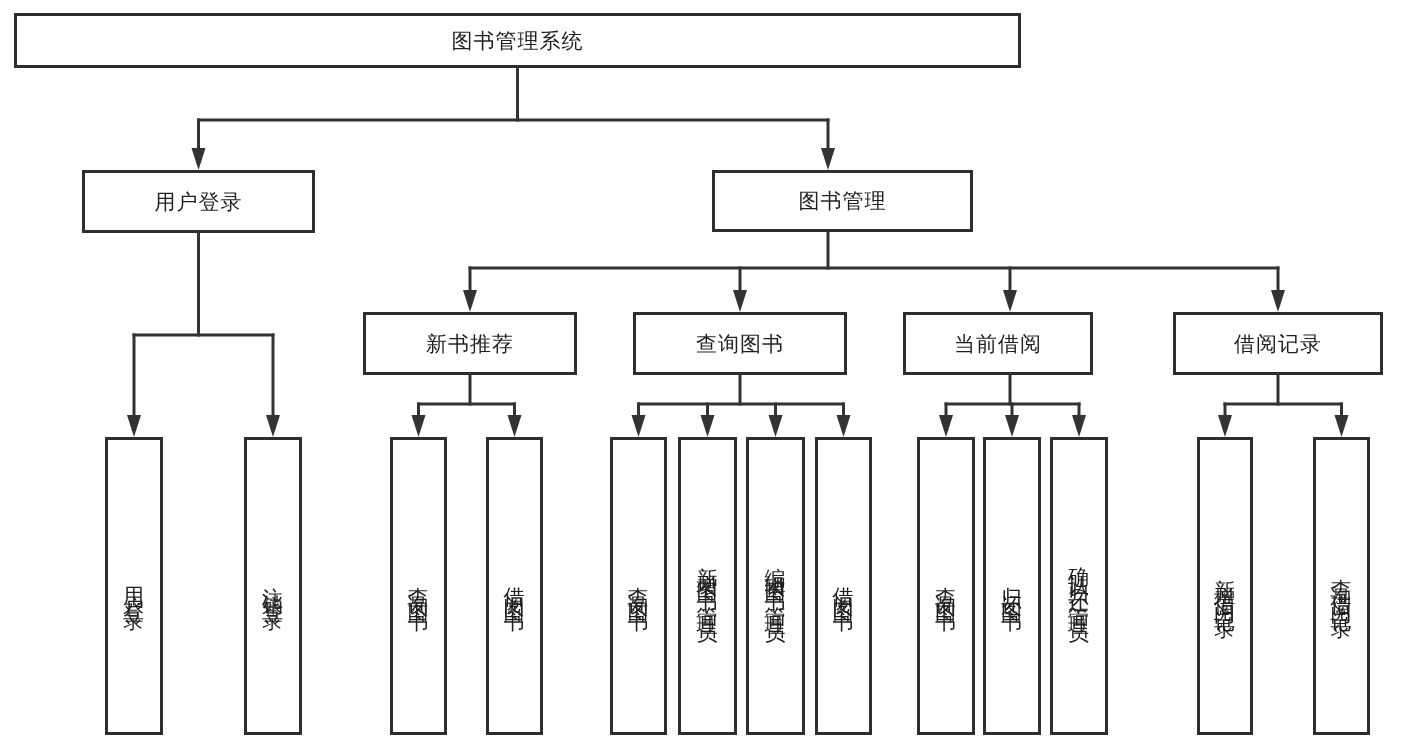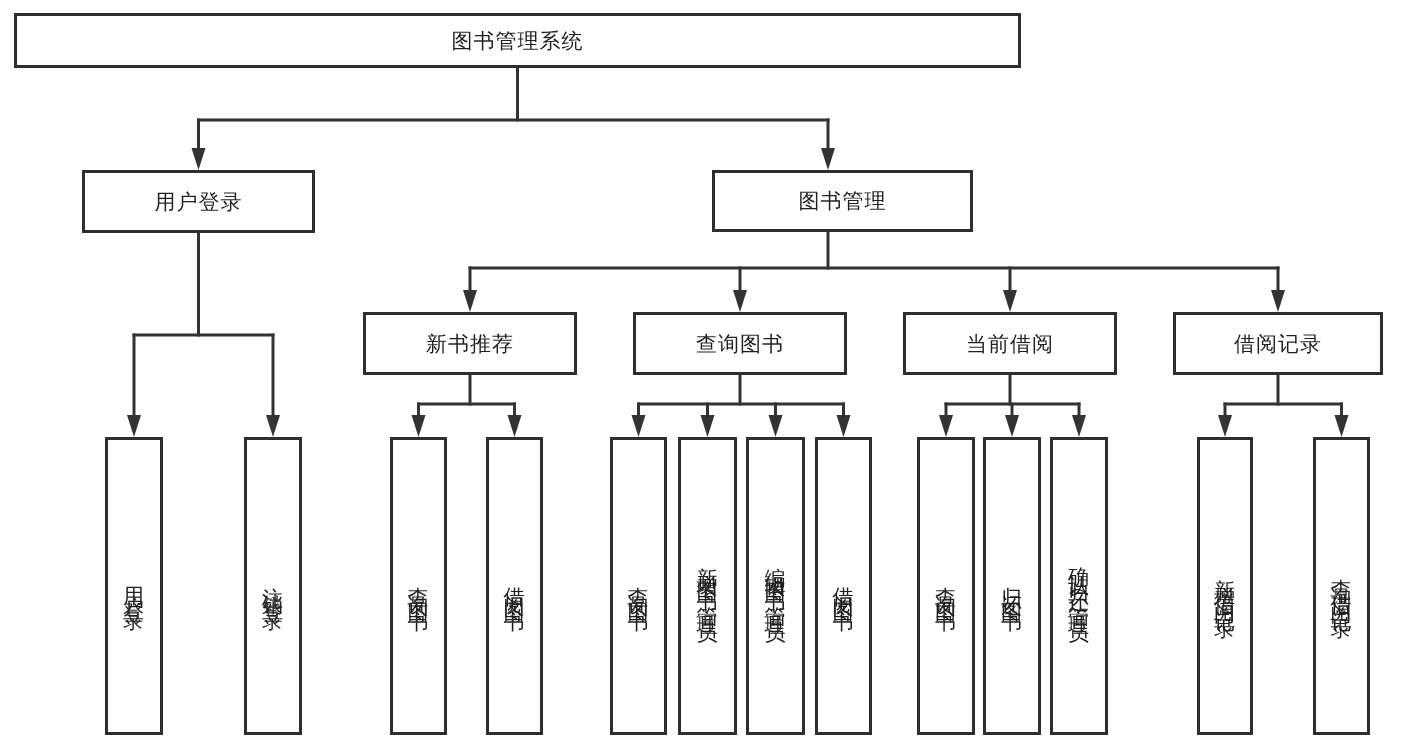--- a/index.html
+++ b/index.html
@@ -138,21 +138,21 @@
     </g>
   </svg>
 
   <div class="box" style="left:14px; top:13px; width:1007px; height:55px;">图书管理系统</div>
 
   <div class="box" style="left:82px; top:170px; width:233px; height:63px;">用户登录</div>
   <div class="box" style="left:712px; top:170px; width:261px; height:62px;">图书管理</div>
 
   <div class="box l3" style="left:363px; width:214px;">新书推荐</div>
   <div class="box l3" style="left:633px; width:214px;">查询图书</div>
-  <div class="box l3" style="left:903px; width:214px;">当前借阅</div>
+  <div class="box l3" style="left:903px; width:190px;">当前借阅</div>
   <div class="box l3" style="left:1173px; width:210px;">借阅记录</div>
 
   <div class="box leaf" style="left:105px; width:58px;">
     <span class="vtext">用户登录</span>
   </div>
   <div class="box leaf" style="left:244px; width:58px;">
     <span class="vtext">注销登录</span>
   </div>
 
   <div class="box leaf" style="left:390px; width:57px;">

